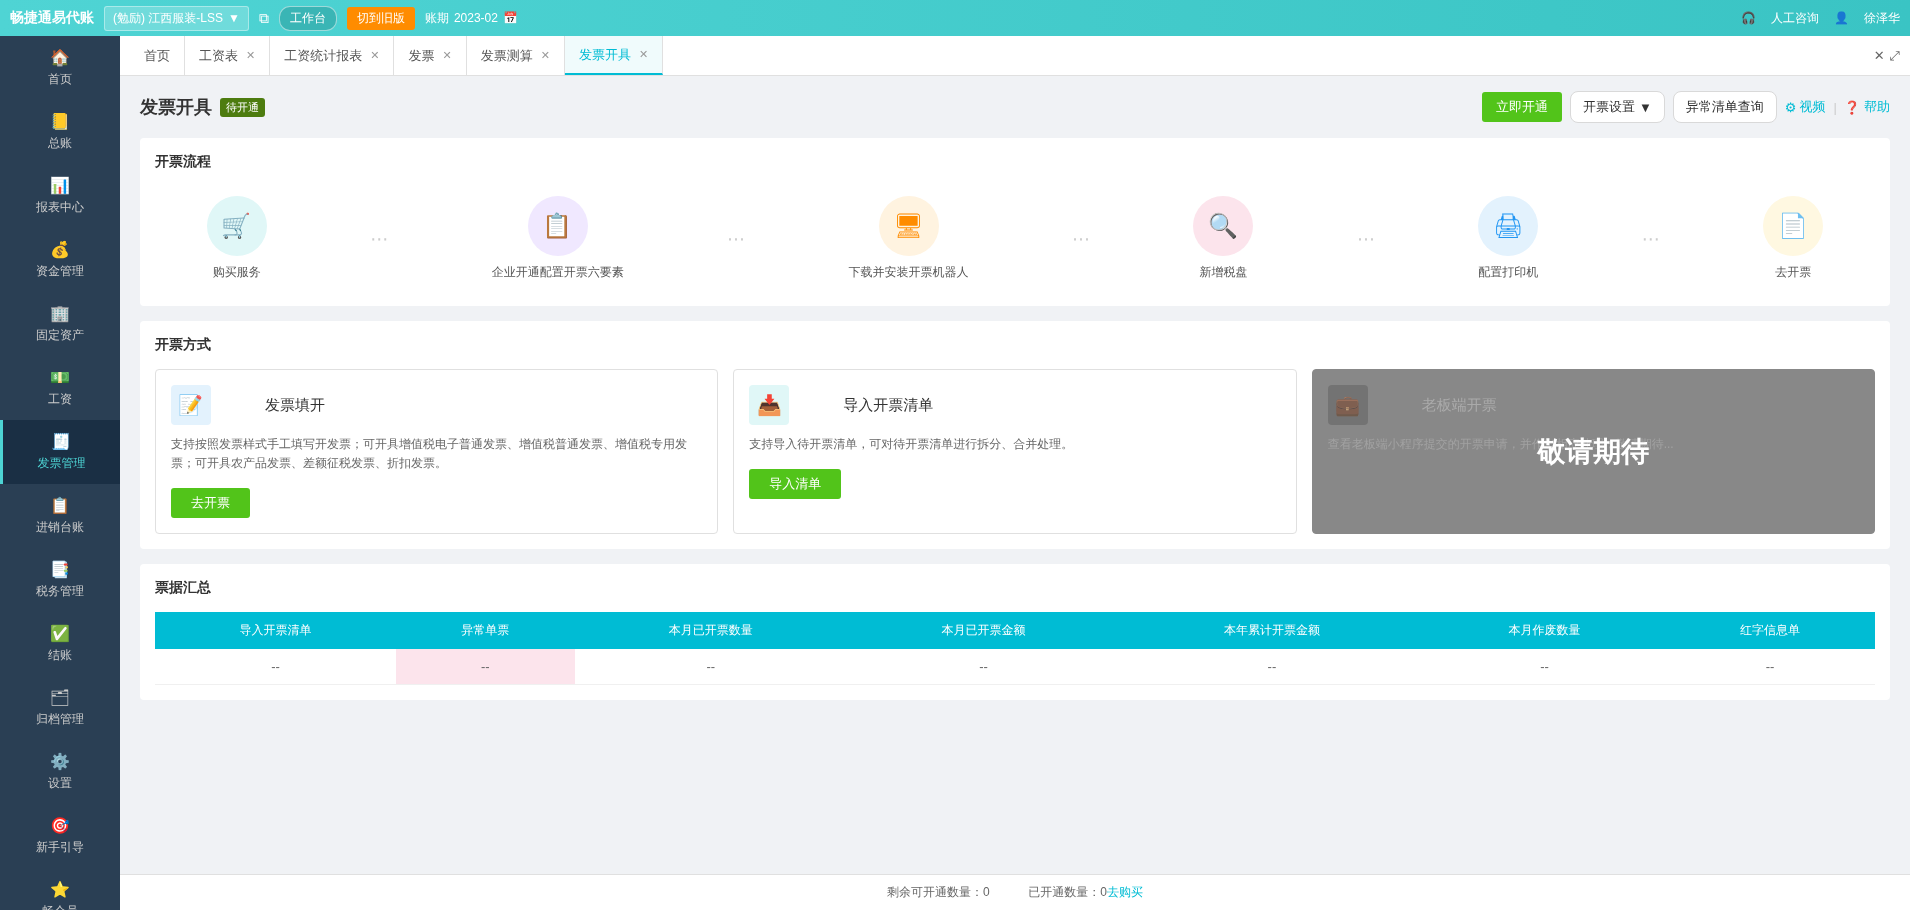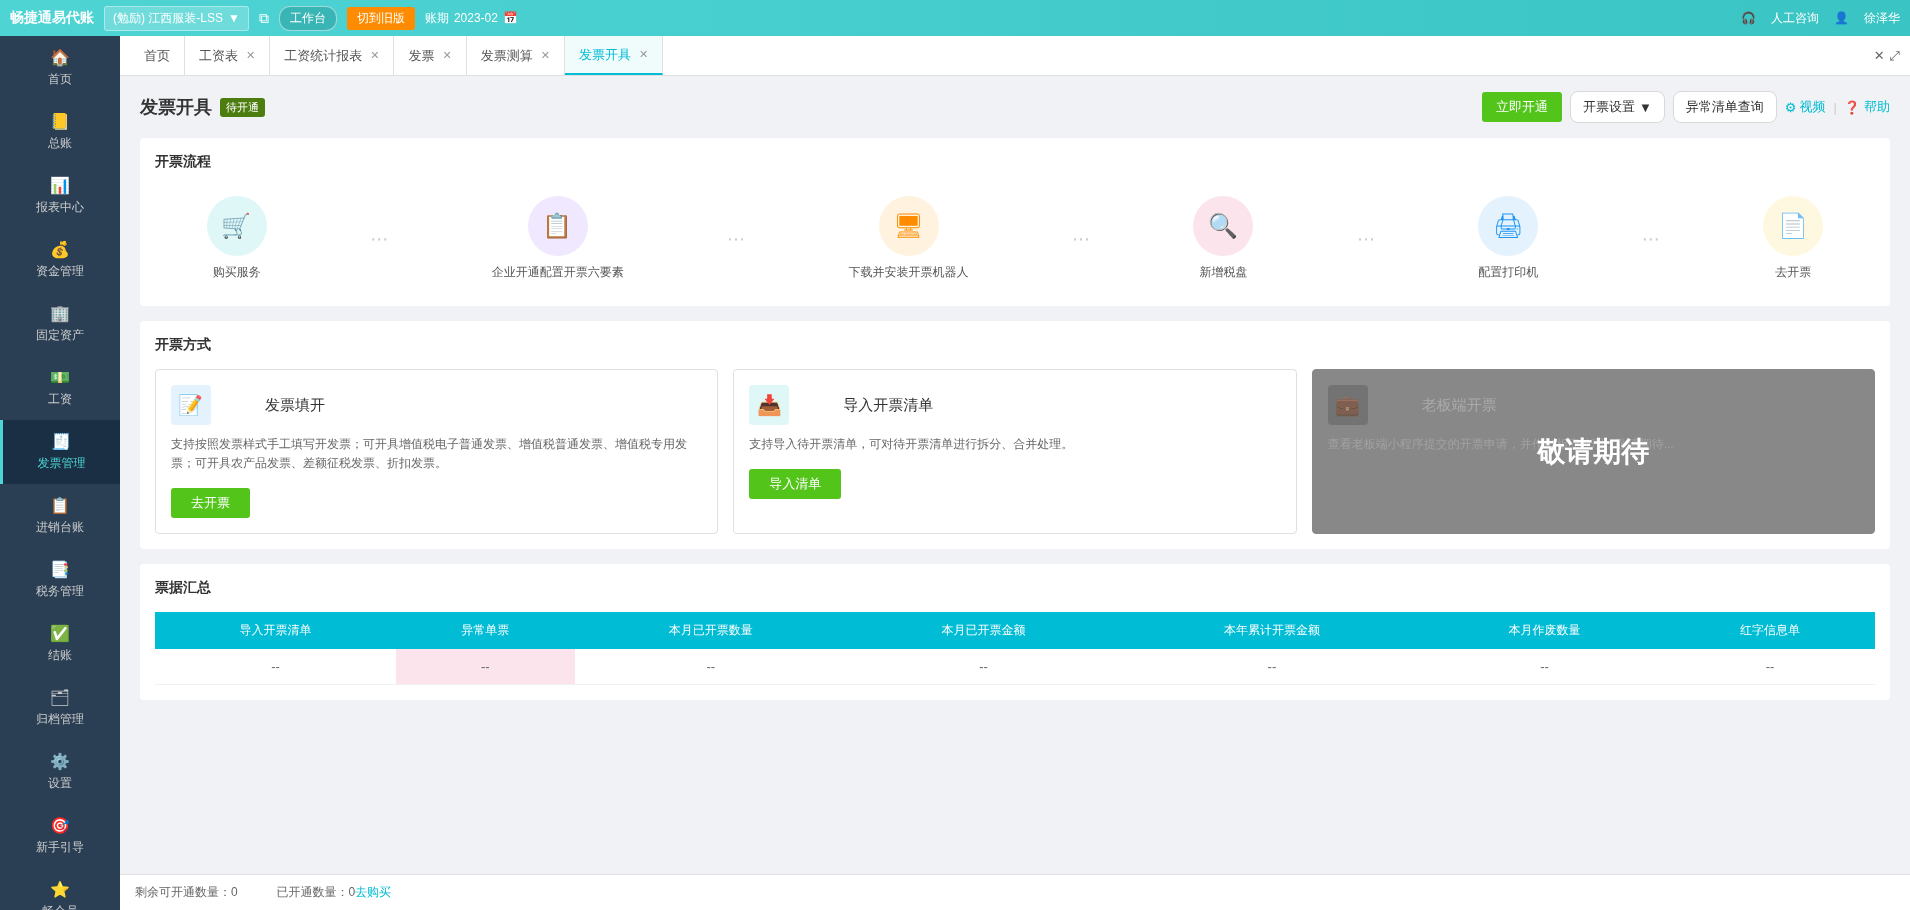--- a/index.html
+++ b/index.html
@@ -81,21 +81,21 @@
     .method-card-overlay .method-card-desc,
     .method-card-overlay .method-card-icon { opacity: 0.5; }
 
     
     .summary-table { width: 100%; border-collapse: collapse; }
     .summary-table th { background: #00bcd4; color: white; padding: 10px; text-align: center; font-size: 12px; font-weight: normal; }
     .summary-table td { padding: 10px; text-align: center; font-size: 13px; color: #666; border-bottom: 1px solid #f0f0f0; }
     .summary-table td.highlight { background: #fce4ec; }
 
     
-    .page-footer { height: 36px; background: white; border-top: 1px solid #e0e0e0; display: flex; align-items: center; padding: 0 15px; font-size: 12px; color: #666; justify-content: flex-start; flex-shrink: 0; }
+    .page-footer { height: 36px; background: white; border-top: 1px solid #e0e0e0; display: flex; align-items: center; padding: 0 15px; font-size: 12px; color: #666; justify-content: center; flex-shrink: 0; }
     .footer-link { color: #00bcd4; cursor: pointer; }
   </style>
 </head>
 <body>
 
 <div class="app-wrapper">
 
   <div class="top-bar">
     <div class="top-bar-left">
       <span class="app-logo">畅捷通易代账</span>

